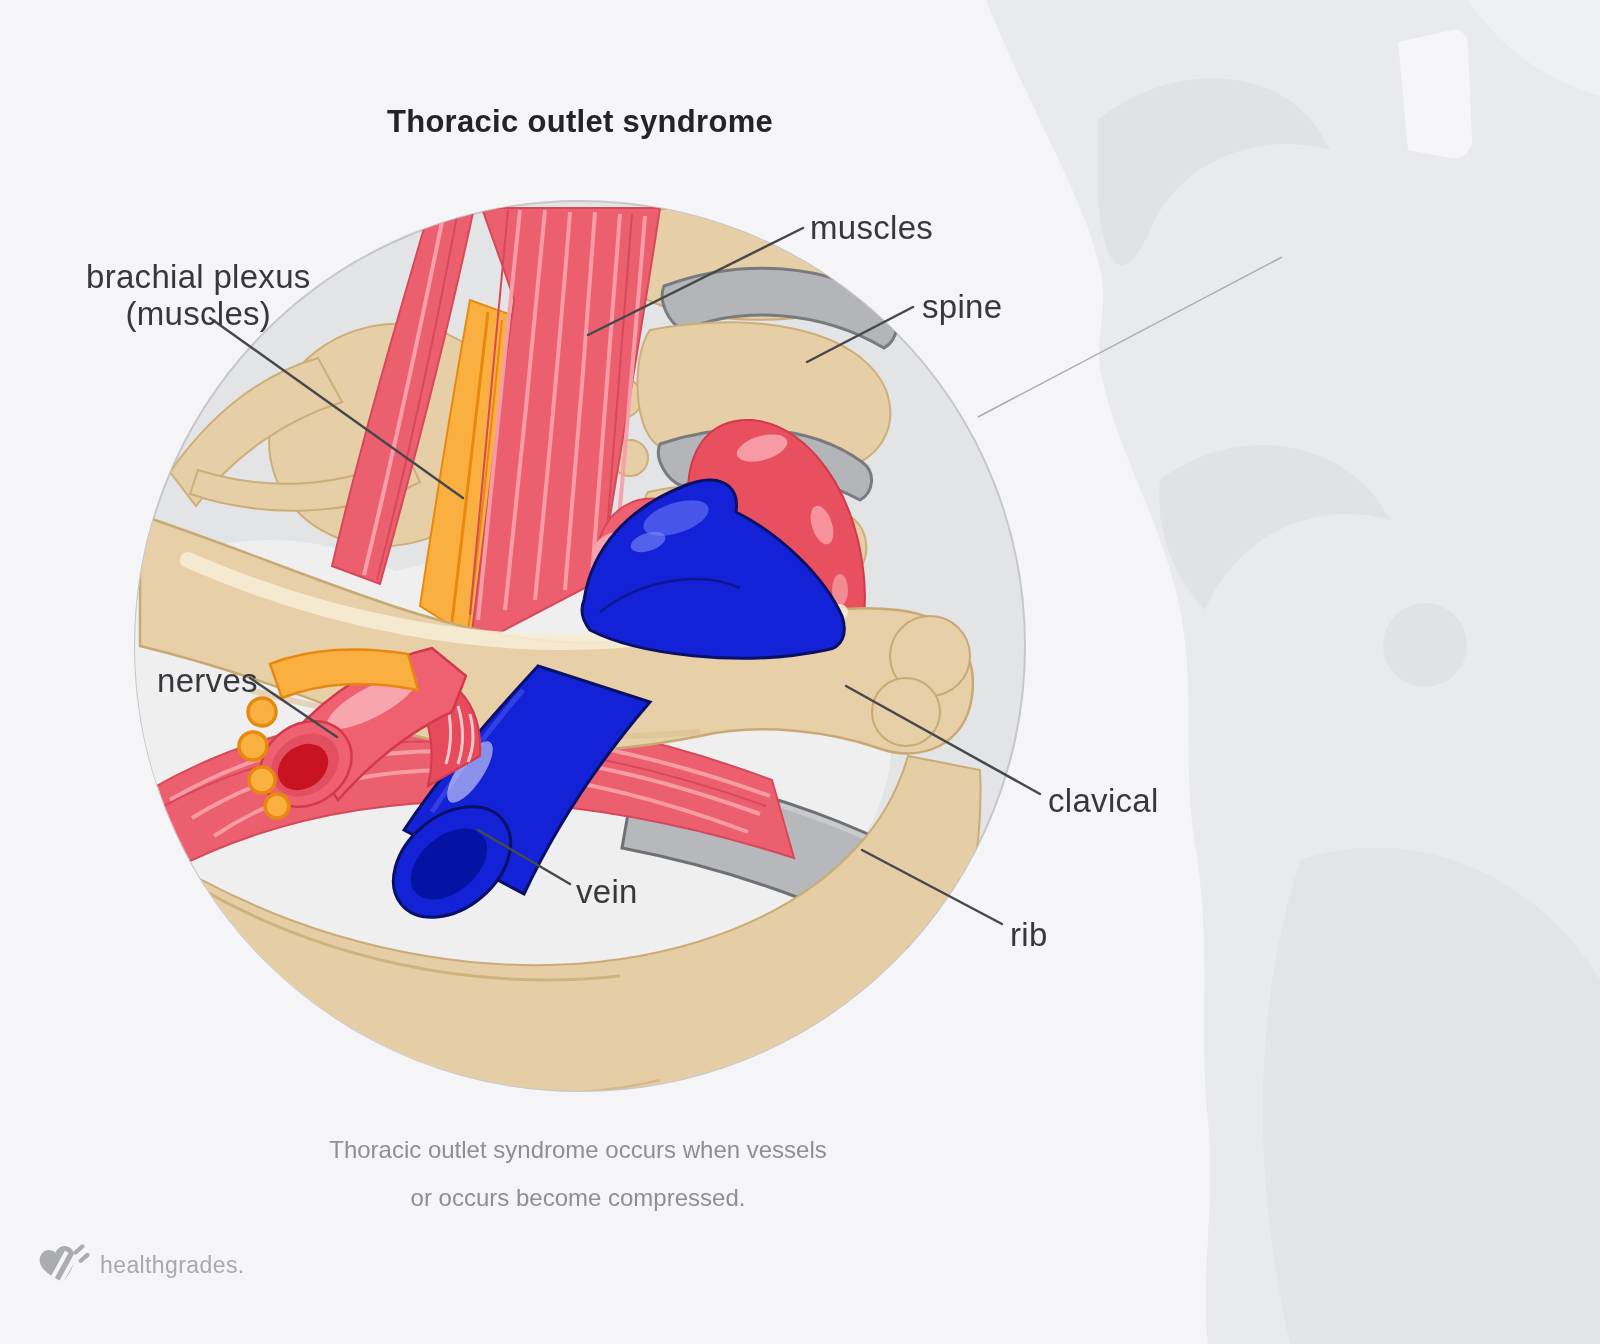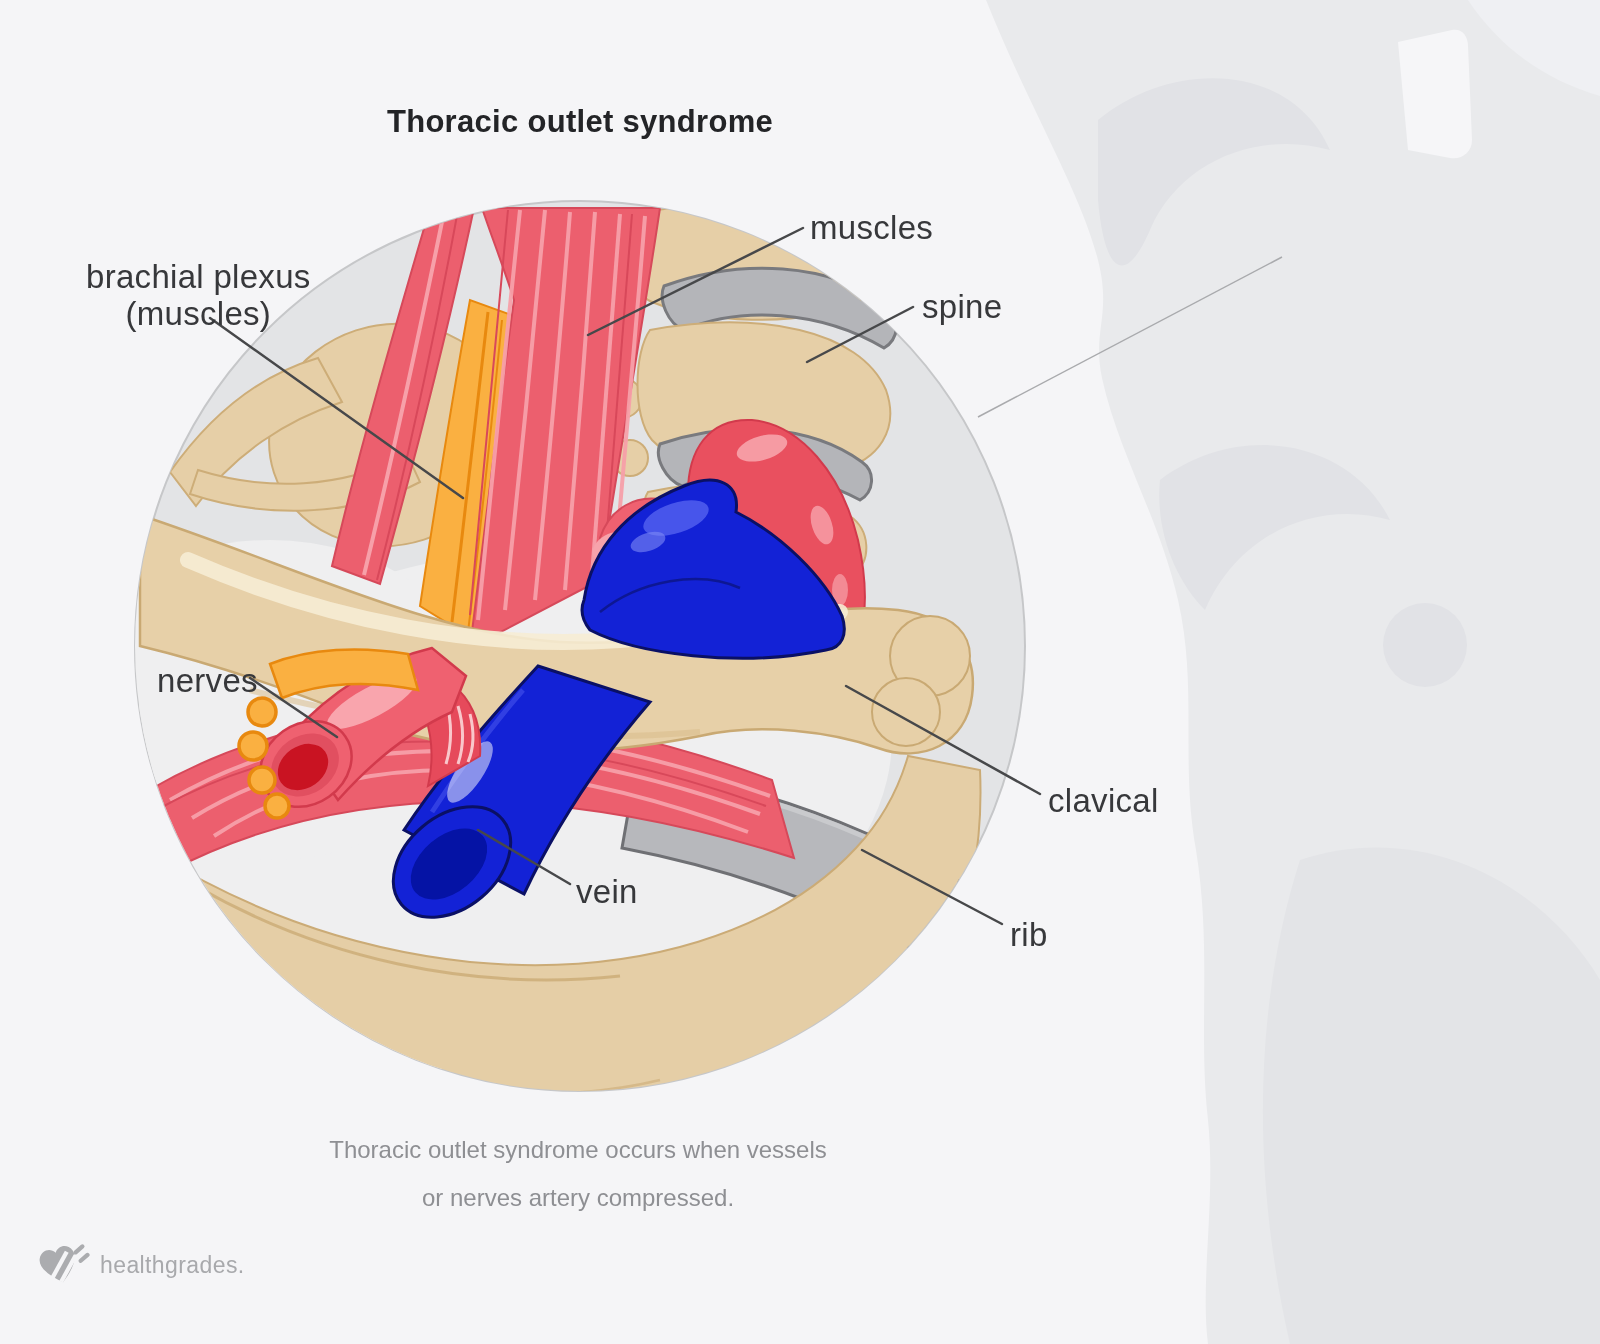--- a/index.html
+++ b/index.html
@@ -199,21 +199,21 @@
     <div>brachial plexus</div>
     <div>(muscles)</div>
   </div>
   <div class="lbl" style="left:157px;top:662px;">nerves</div>
   <div class="lbl" style="left:576px;top:873px;">vein</div>
   <div class="lbl" style="left:1048px;top:782px;">clavical</div>
   <div class="lbl" style="left:1010px;top:916px;">rib</div>
 
   <div id="caption">
     <div>Thoracic outlet syndrome occurs when vessels</div>
-    <div>or nerves artery compressed.</div>
+    <div>or occurs become compressed.</div>
   </div>
 
   <div id="logo">
     <svg width="54" height="50" viewBox="0 0 64 50">
       <g transform="rotate(-14 27 25)">
         <path fill="#abacaf" d="M27,46 C11,33 3,21 7,12 C11,3 22,2 27,10 C32,2 43,3 47,12 C51,21 43,33 27,46 Z"></path>
         <line x1="16" y1="38" x2="40" y2="12" stroke="#f5f5f7" stroke-width="5"></line>
         <line x1="25" y1="45" x2="49" y2="19" stroke="#f5f5f7" stroke-width="5"></line>
       </g>
       <line x1="47" y1="10" x2="55" y2="3" stroke="#abacaf" stroke-width="5" stroke-linecap="round"></line>

